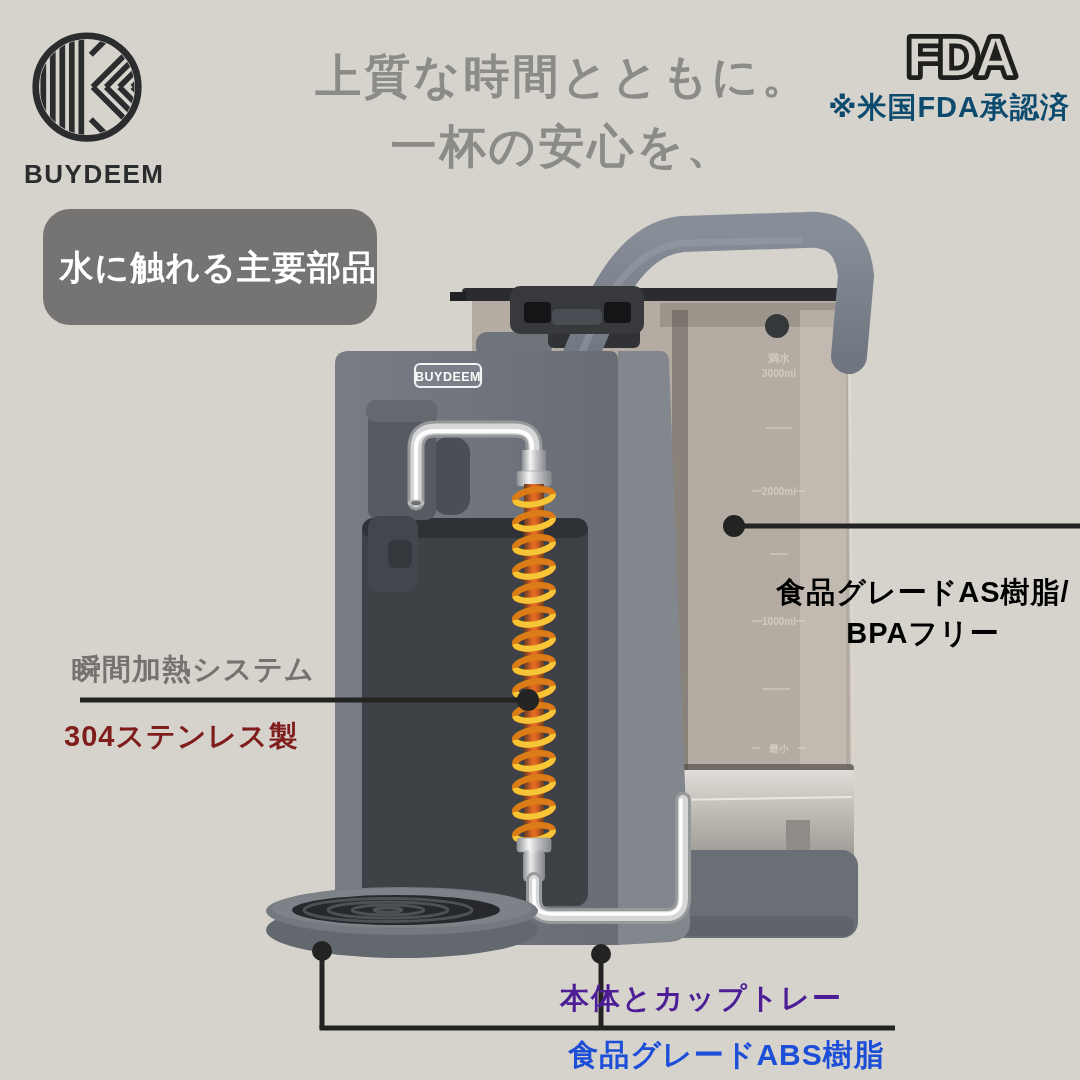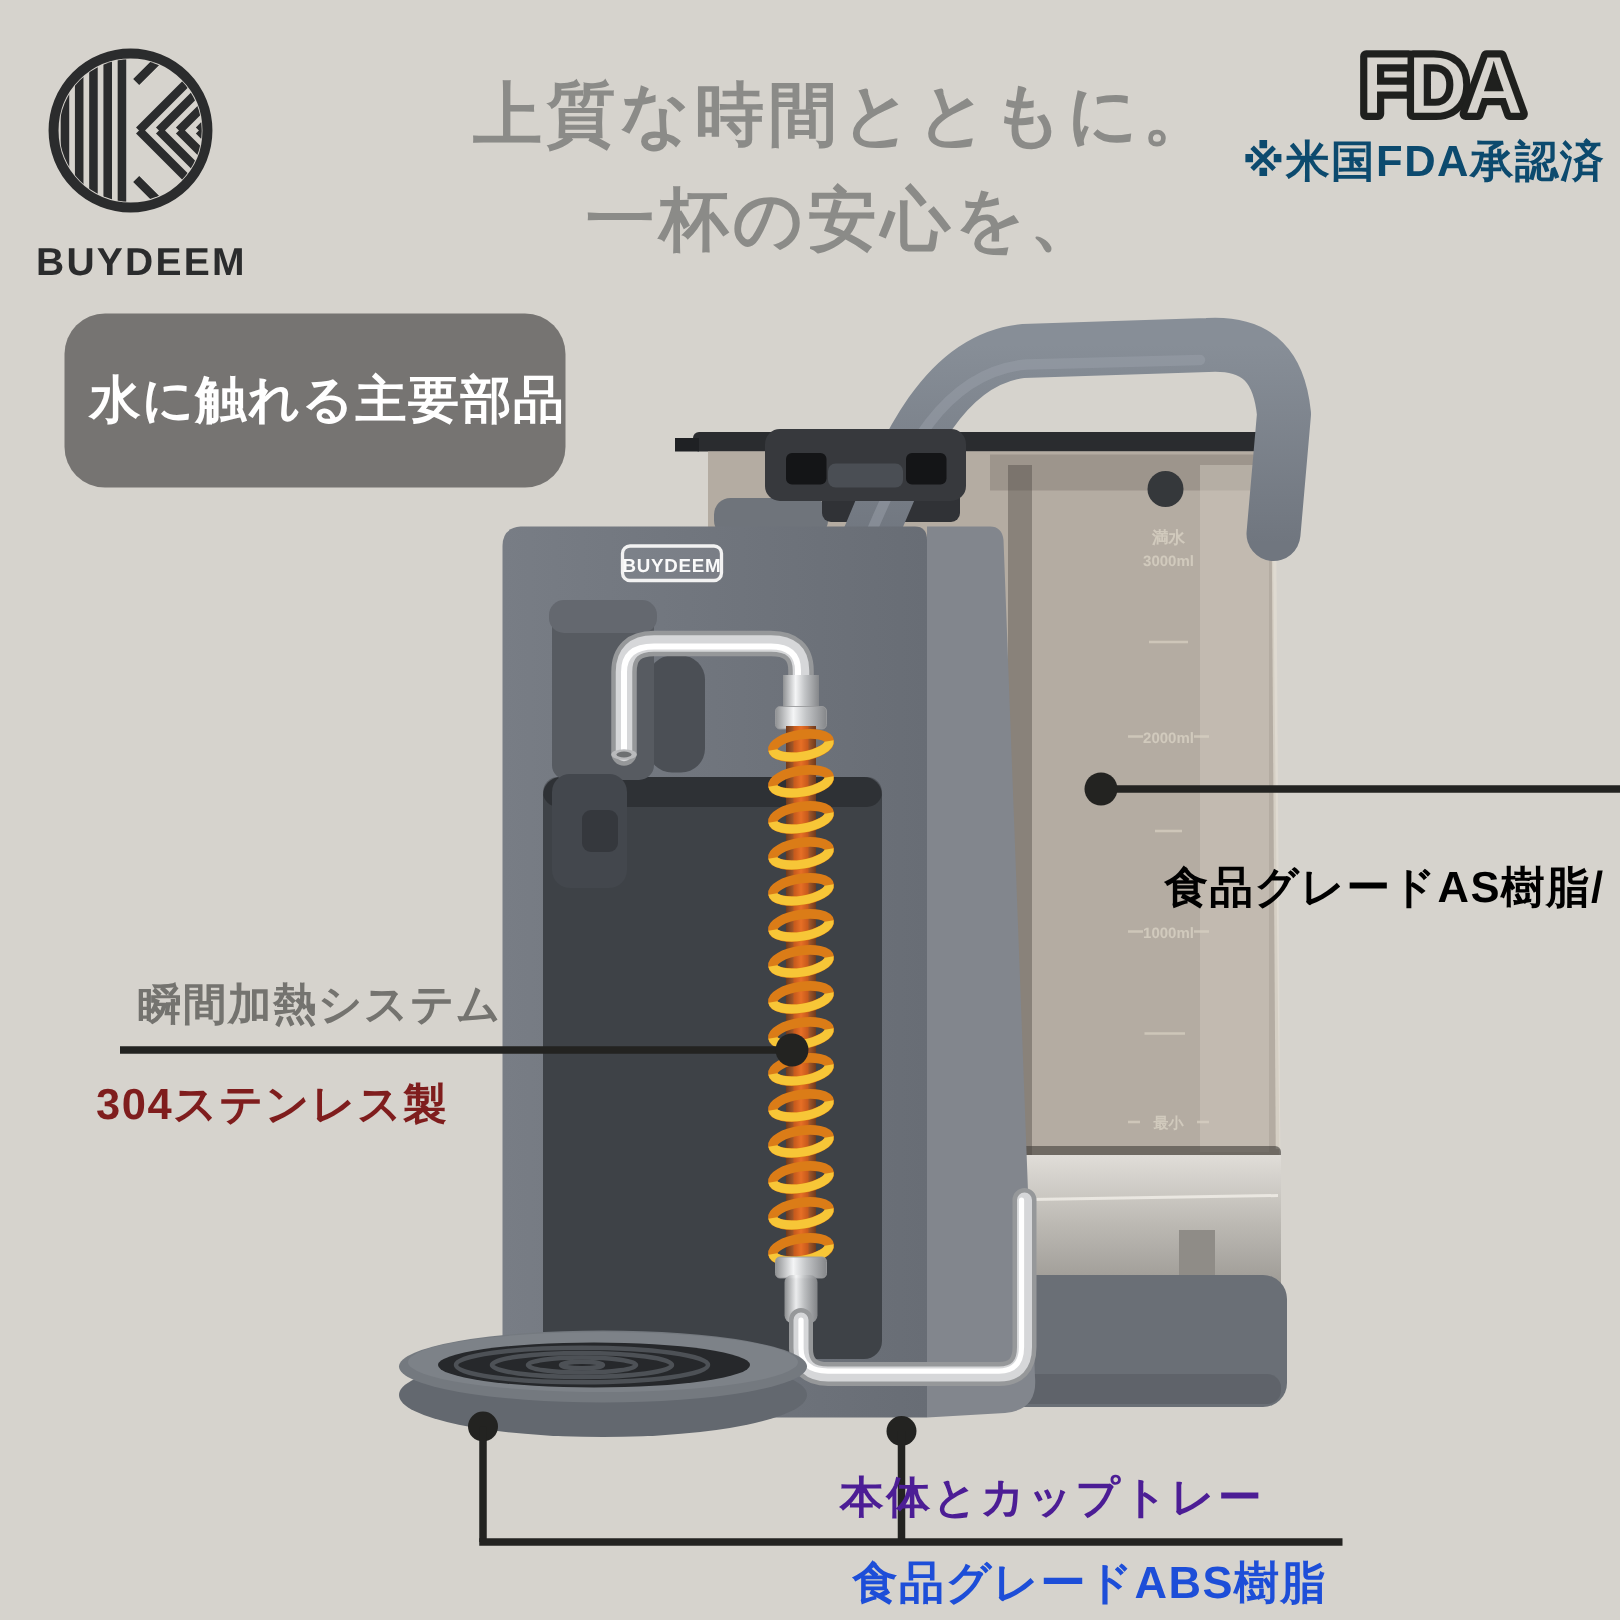--- a/index.html
+++ b/index.html
@@ -25,21 +25,21 @@
   }
   
   #feature-badge{
     left:43px;top:209px;width:334px;height:116px;border-radius:27px;
     background:#767472;color:#ffffff;display:flex;flex-direction:column;
     justify-content:center;align-items:flex-end;text-align:center;
     font-size:34px;font-weight:bold;line-height:1.42;letter-spacing:1px;
   }
   
   .ann{position:absolute;font-weight:bold;white-space:nowrap;}
-  #ann-heater-title{left:92px;top:650px;font-size:29px;color:#74736f;letter-spacing:1px;}
+  #ann-heater-title{left:72px;top:650px;font-size:29px;color:#74736f;letter-spacing:1px;}
   #ann-heater-desc{left:64px;top:717px;font-size:29px;color:#7f1d1d;letter-spacing:1px;}
   #ann-tank-title{right:8px;top:477px;font-size:29px;color:#3e3e3c;letter-spacing:2px;text-align:right;}
   #ann-tank-desc{left:770px;top:537px;width:306px;text-align:center;font-size:29px;color:#000000;letter-spacing:1px;line-height:1.4;white-space:nowrap;margin-top:35px;}
   #ann-base-title{left:560px;top:979px;width:336px;text-align:left;font-size:29px;color:#4c1d95;letter-spacing:2px;}
   #ann-base-desc{left:560px;top:1035px;width:333px;text-align:center;font-size:30px;color:#1d4ed8;letter-spacing:1px;}
   svg{display:block;}
 </style>
 </head>
 <body>
 
@@ -249,18 +249,19 @@
         <line x1="319.5" y1="1028" x2="895" y2="1028" stroke-width="5"></line>
       </g>
     </g>
   </svg>
 
   <div class="ann" id="ann-heater-title">瞬間加熱システム</div>
   <div class="ann" id="ann-heater-desc">304ステンレス製</div>
 
   <div class="ann" id="ann-tank-desc">
     <div>食品グレードAS樹脂/</div>
+    <div>BPAフリー</div>
   </div>
 
   <div class="ann" id="ann-base-title">本体とカップトレー</div>
   <div class="ann" id="ann-base-desc">食品グレードABS樹脂</div>
 
 </div>
 
 </body></html>

